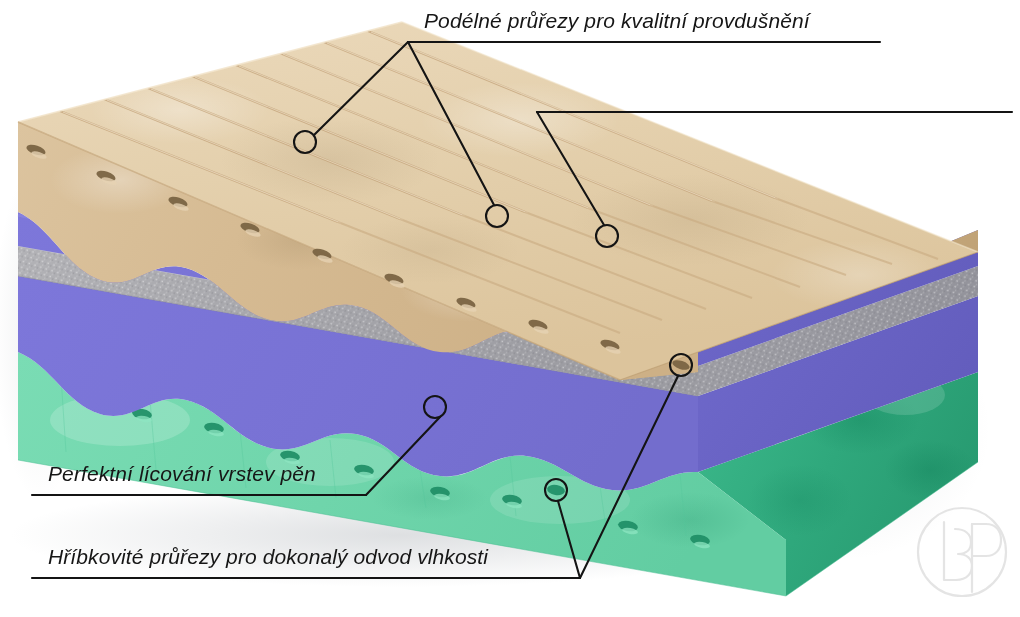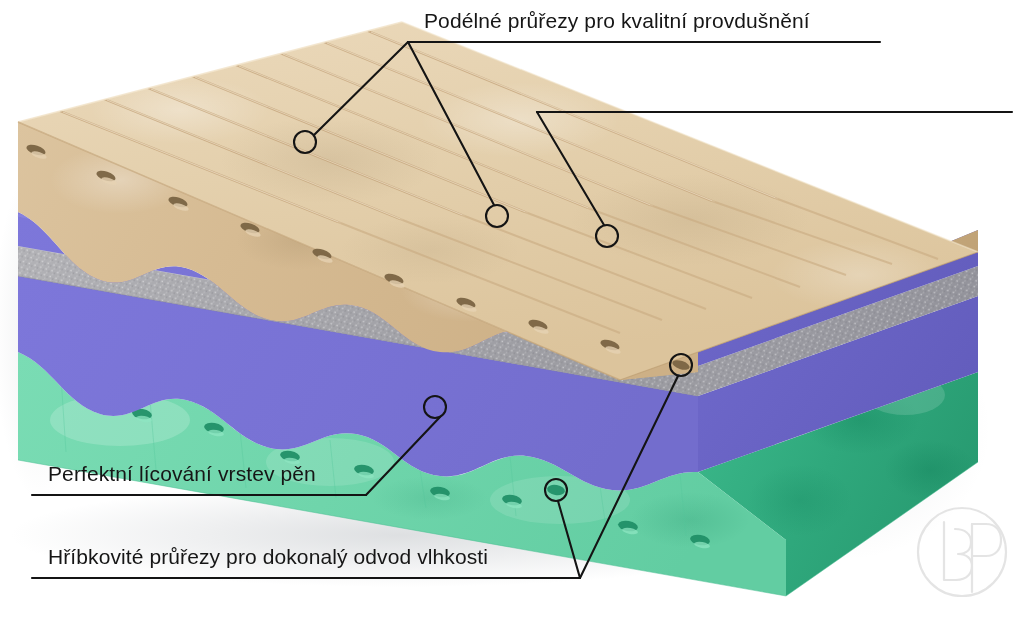--- a/index.html
+++ b/index.html
@@ -15,20 +15,21 @@
     overflow:hidden;
   }
   #art{
     position:absolute;
     left:0; top:0;
     width:1020px;
     height:617px;
   }
   .callout-text{
     position:absolute;
+    font-style:italic;
     font-size:21px;
     color:#161616;
     white-space:nowrap;
     letter-spacing:0.1px;
     line-height:1.1;
   }
   #label-podelne{ left:424px; top:9px; }
   #label-zonove{  left:551px; top:79px; }
   #label-perfektni{ left:48px; top:462px; }
   #label-hribkovite{ left:48px; top:545px; }

